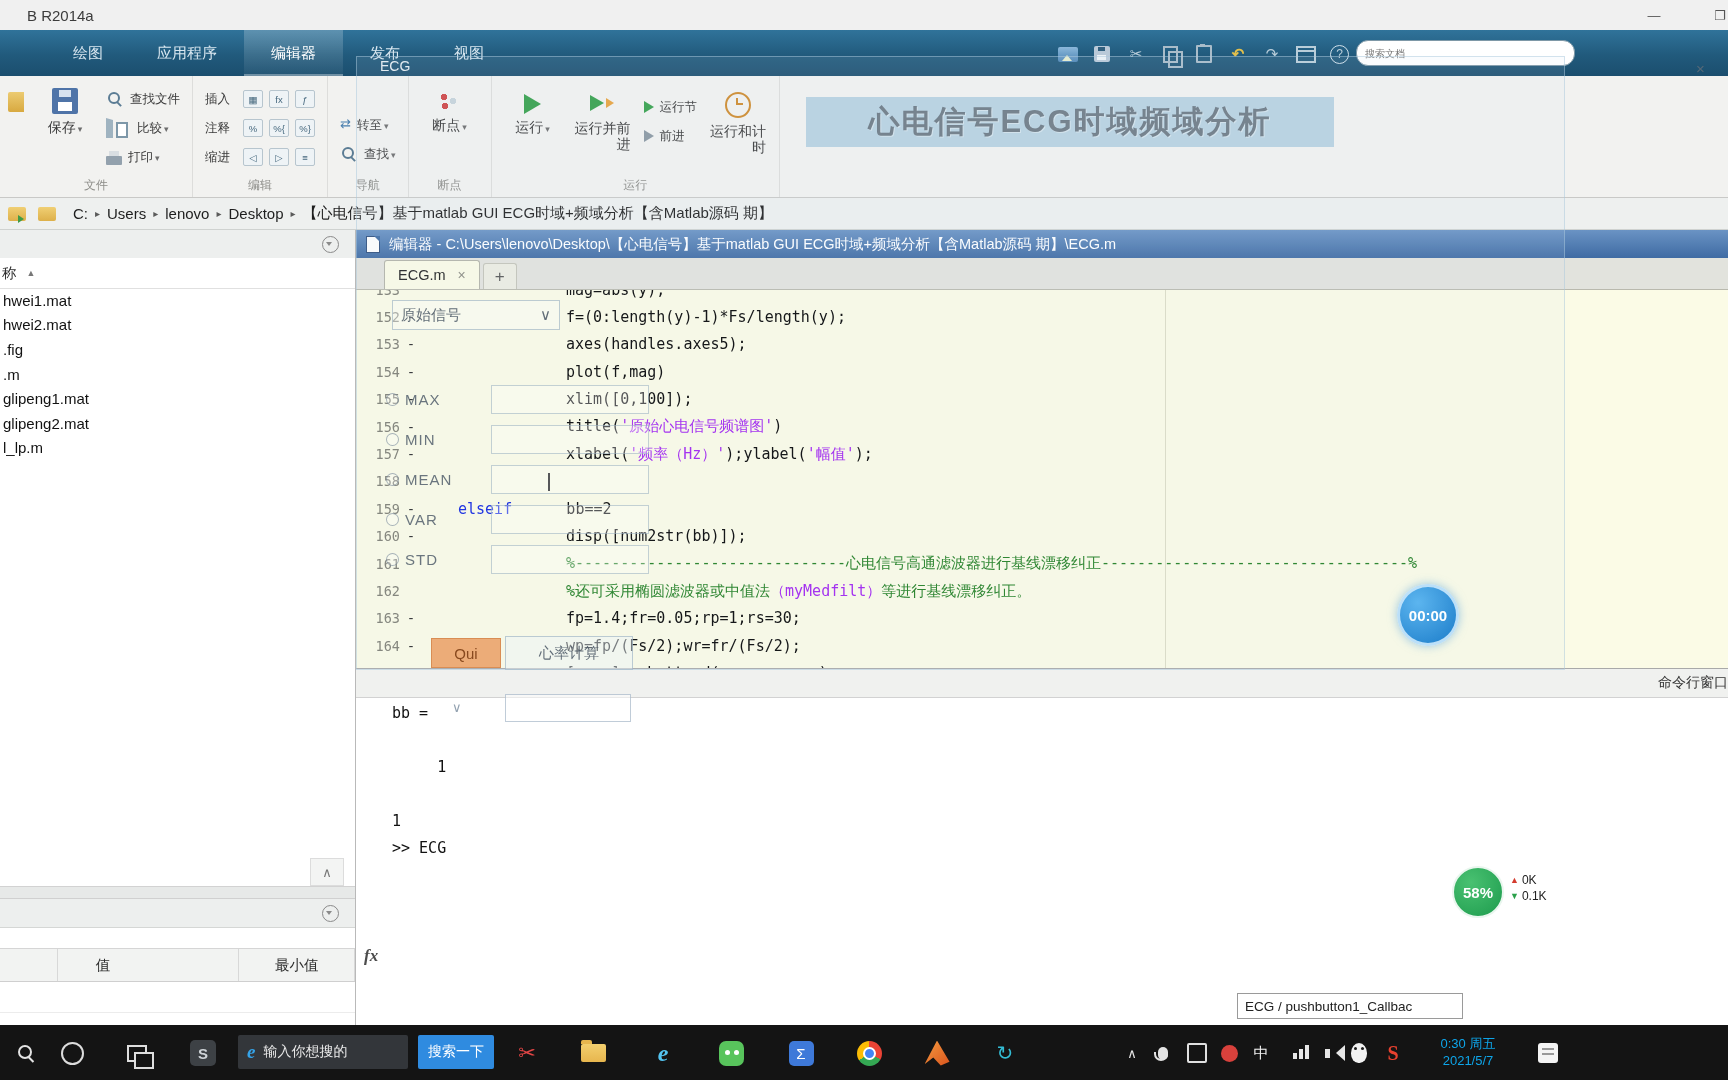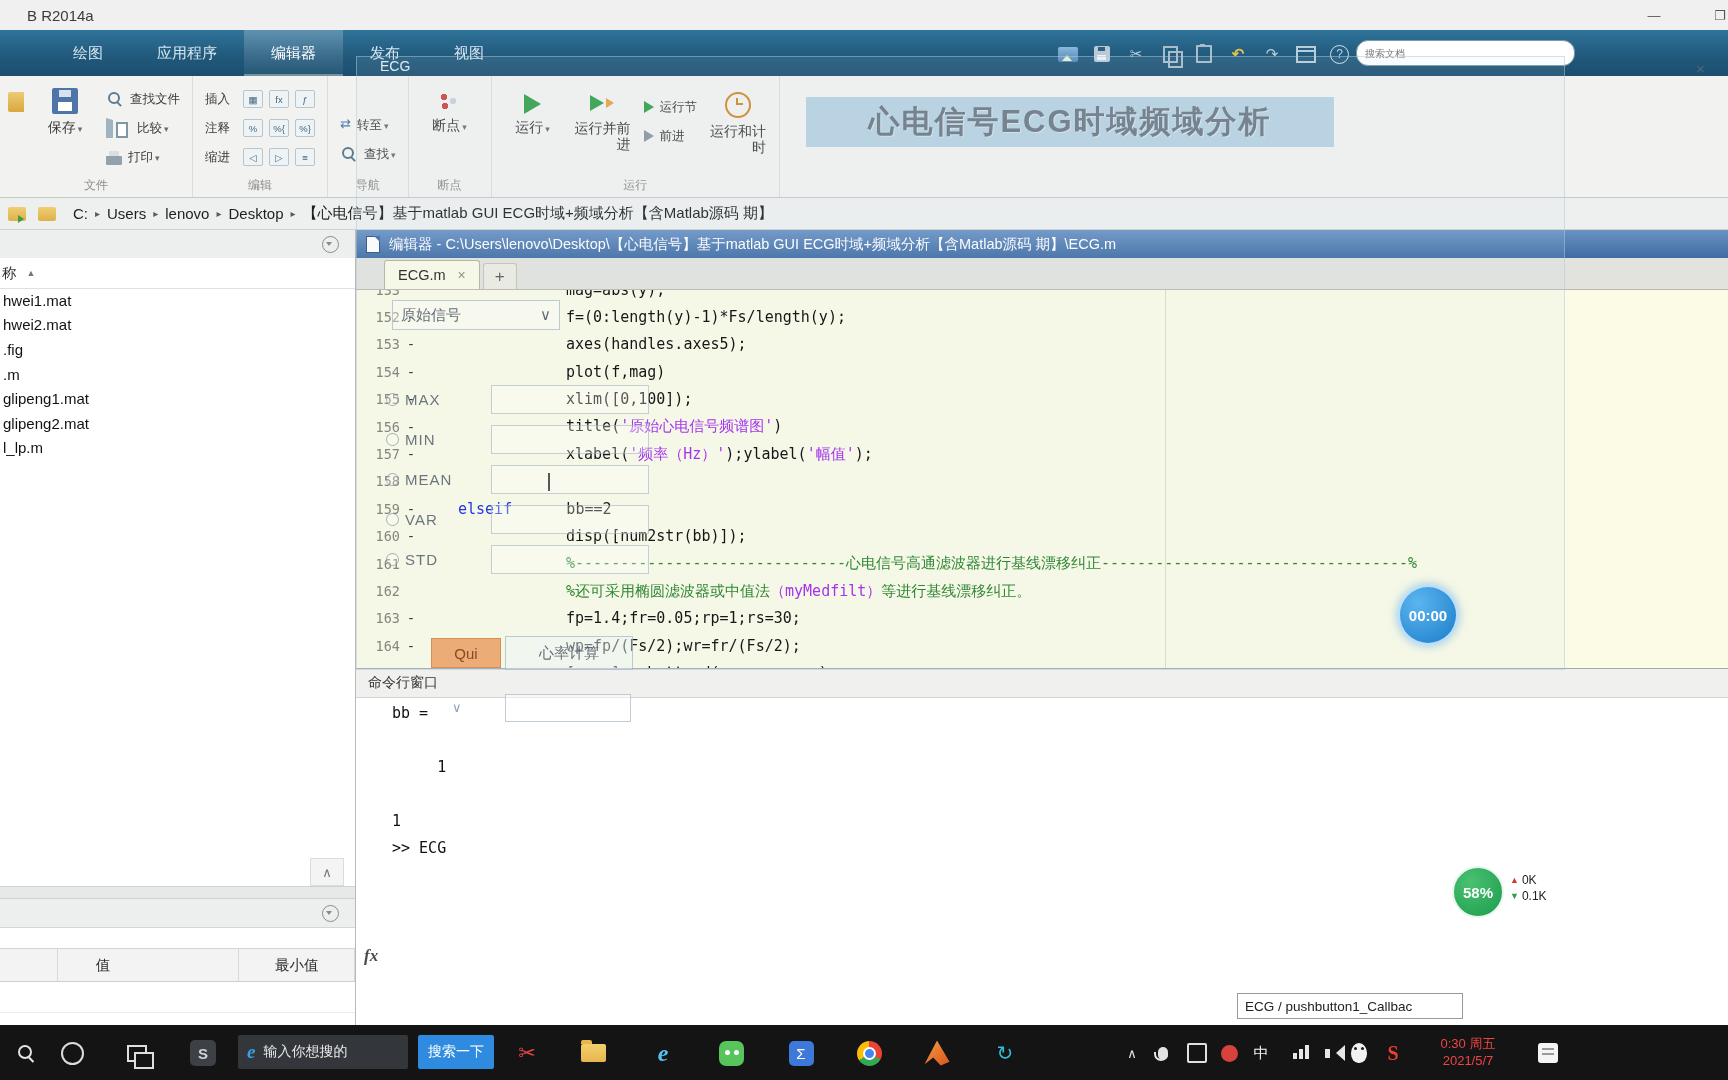--- a/index.html
+++ b/index.html
@@ -144,21 +144,21 @@
   .ctext{white-space:pre;}
   .caret{display:inline-block;width:1.5px;height:18px;background:#000;vertical-align:middle;}
   .s-code{color:#000;}
   .s-string{color:#a020f0;}
   .s-comment{color:#1e7d1e;}
   .s-keyword{color:#0d22e0;}
 
   
   #cmdhead{position:absolute;top:668px;left:356px;right:0;height:30px;background:#f0f1ef;
            border-top:1px solid #a9a9a9;border-bottom:1px solid #d2d2d2;display:flex;align-items:center;
-           padding-left:12px;font-size:14px;color:#333;box-sizing:border-box;}
+           padding-left:12px;font-size:14px;color:#333;box-sizing:border-box;justify-content:flex-end;}
   #cmdbody{position:absolute;top:698px;left:356px;right:0;height:327px;background:#fff;
            font-family:"DejaVu Sans Mono","Liberation Mono",monospace;font-size:15px;color:#111;}
   .cmdline{position:absolute;left:36px;white-space:pre;}
   #fx{position:absolute;left:8px;top:248px;font-family:"Liberation Serif",serif;font-style:italic;
       font-weight:bold;font-size:17px;color:#4c4c4c;}
   #statusbox{position:absolute;left:881px;top:295px;width:226px;height:26px;border:1px solid #9a9a9a;
              background:#fff;font-size:13.5px;color:#222;display:flex;align-items:center;padding:0 7px;
              white-space:nowrap;overflow:hidden;box-sizing:border-box;font-family:"Liberation Sans",sans-serif;}
 
   
@@ -242,21 +242,21 @@
   .tb-ime{color:#f2f2f2;font-size:15px;}
   .tb-signal{position:relative;width:4px;height:6px;background:#e6e6e6;margin-bottom:-6px;}
   .tb-signal::before{content:"";position:absolute;left:6px;top:-4px;width:4px;height:10px;background:#e6e6e6;}
   .tb-signal::after{content:"";position:absolute;left:12px;top:-8px;width:4px;height:14px;background:#e6e6e6;}
   .tb-vol{position:relative;width:5px;height:9px;background:#e6e6e6;}
   .tb-vol::before{content:"";position:absolute;left:3px;top:-4px;border:8.5px solid transparent;border-right:9px solid #e6e6e6;}
   .tb-qq{width:16px;height:20px;background:#f2f2f2;border-radius:50% 50% 46% 46%;position:relative;}
   .tb-qq::before{content:"";position:absolute;left:3px;top:4px;width:3px;height:3px;border-radius:50%;
                  background:#1a1a1a;box-shadow:7px 0 0 #1a1a1a;}
   .tb-sogou{color:#e8412f;font-weight:bold;font-size:20px;font-family:"Liberation Serif",serif;}
-  #clock{left:1416px;top:10px;width:104px;height:34px;color:#ef4444;font-size:13px;line-height:17px;
+  #clock{left:1416px;top:10px;width:104px;height:34px;color:#0ea5e9;font-size:13px;line-height:17px;
          text-align:center;display:block;}
   .tb-note{width:20px;height:20px;background:#f4f4f4;border-radius:3px;position:relative;}
   .tb-note::before{content:"";position:absolute;left:4px;right:4px;top:5px;height:2px;background:#999;box-shadow:0 5px 0 #999;}
 </style>
 </head>
 <body>
 
 <div id="screen">
 
   <div id="titlebar">

